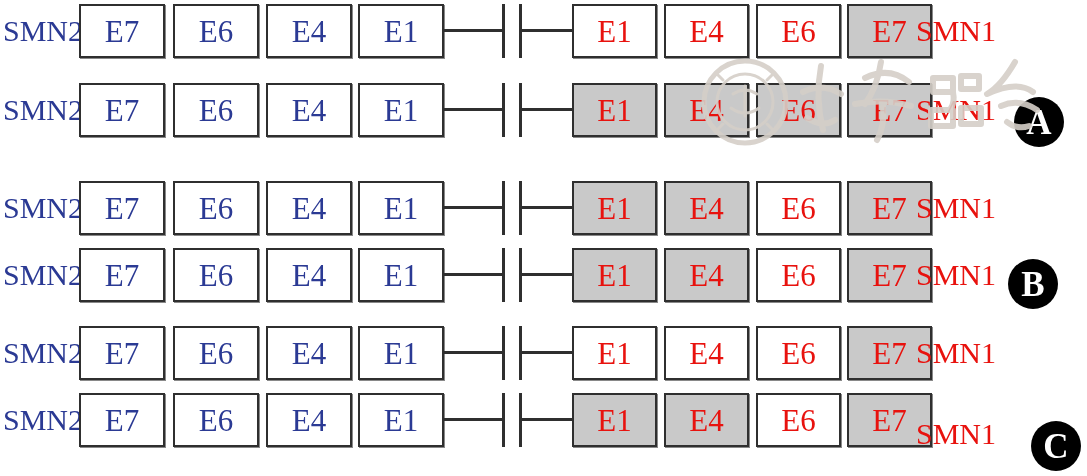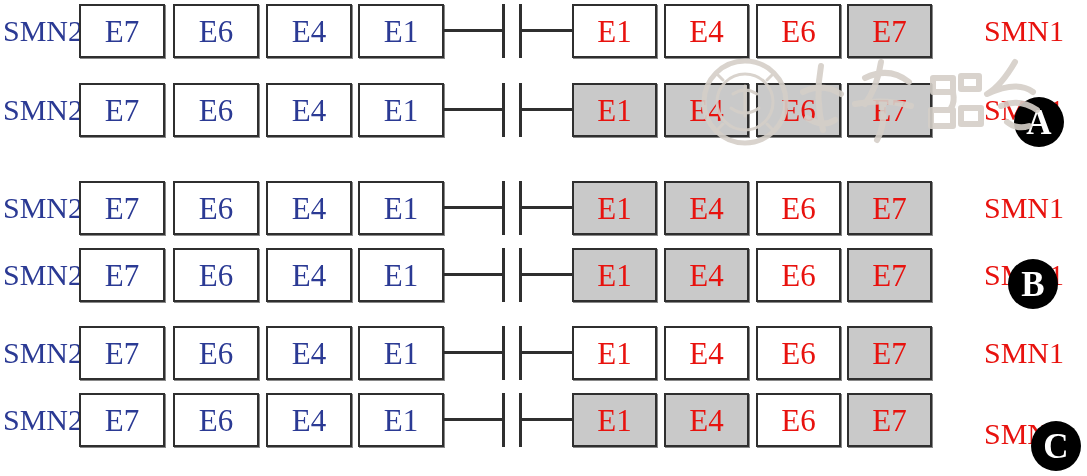--- a/index.html
+++ b/index.html
@@ -11,21 +11,21 @@
     font-family:"Liberation Serif","DejaVu Serif",serif;
   }
   .row{position:absolute;left:0;width:1087px;height:54px;}
   .gene-label{
     position:absolute;top:0;height:54px;
     display:flex;align-items:center;
     font-size:30px;letter-spacing:0px;line-height:1;
     white-space:nowrap;
   }
   .gene-label.left{left:3px;width:74px;color:var(--blue);}
-  .gene-label.right{left:984px;width:90px;color:var(--red);}
+  .gene-label.right{left:916px;width:90px;color:var(--red);}
   .exon{
     position:absolute;top:0;height:50px;
     border:2px solid var(--border);
     background:#ffffff;
     display:flex;align-items:center;justify-content:center;
     font-size:31px;line-height:1;
     box-shadow:1px 1px 0 rgba(40,40,40,.55);
   }
   .exon.shaded{background:var(--grayfill);}
   .exon.blue{color:var(--blue);}

